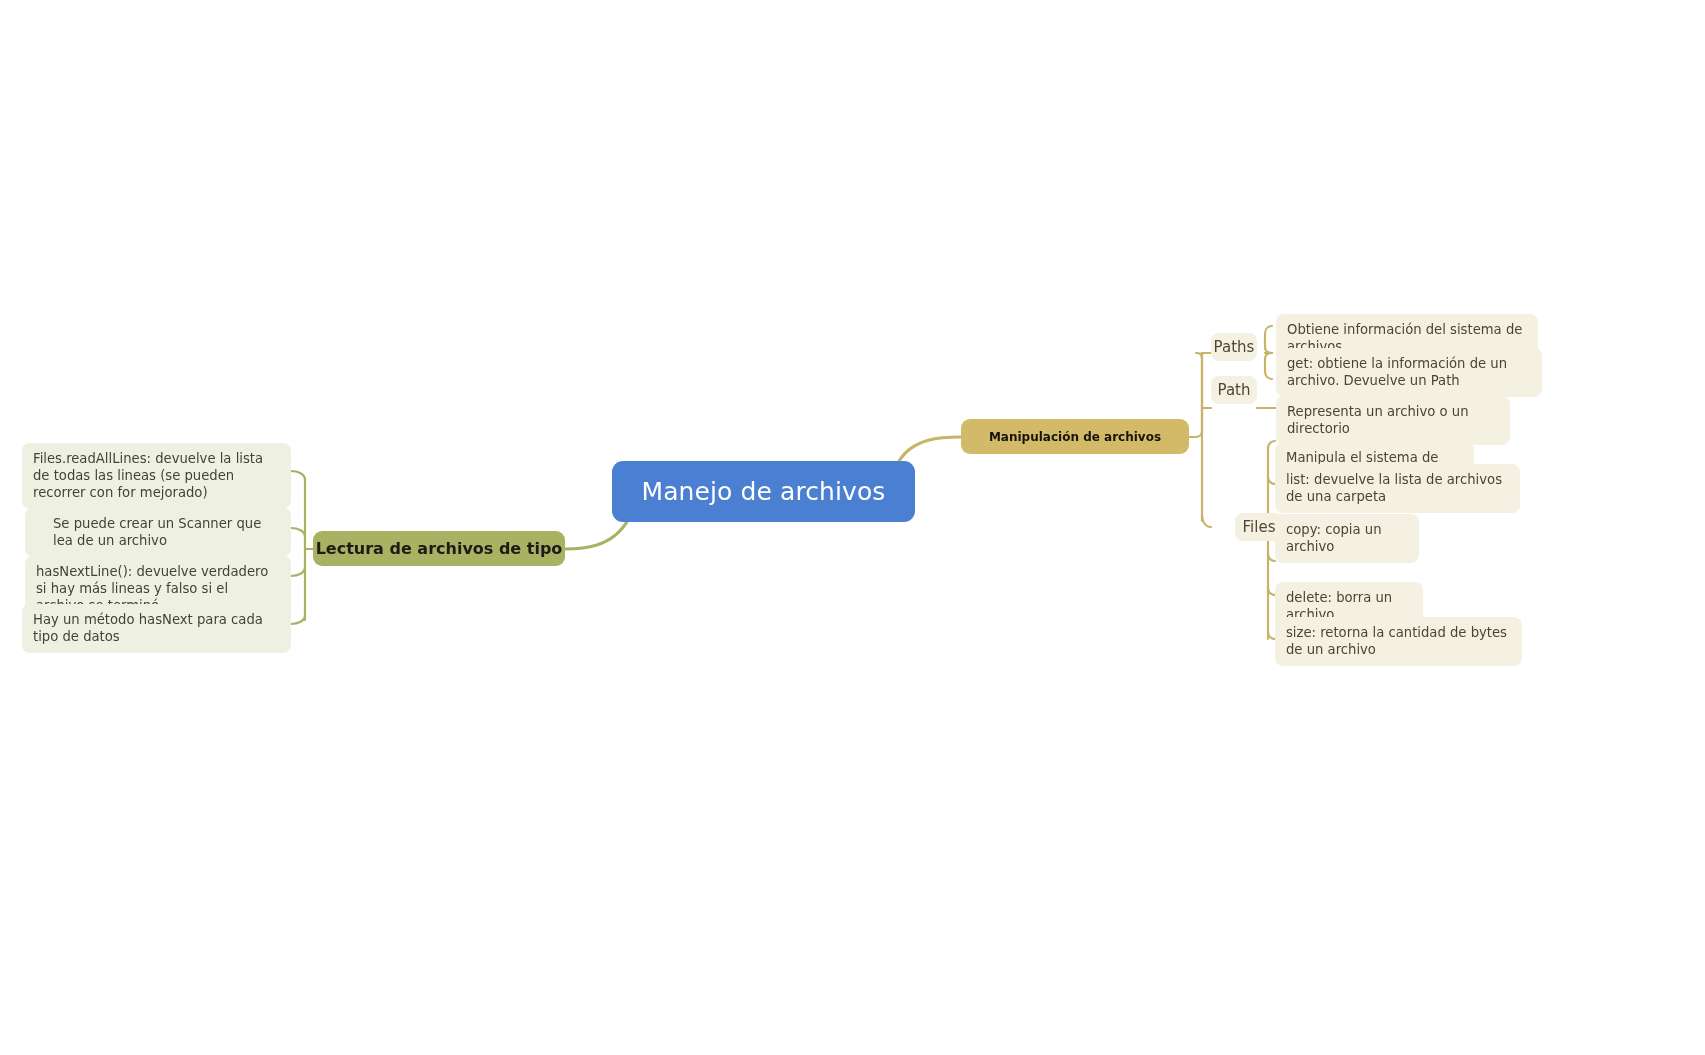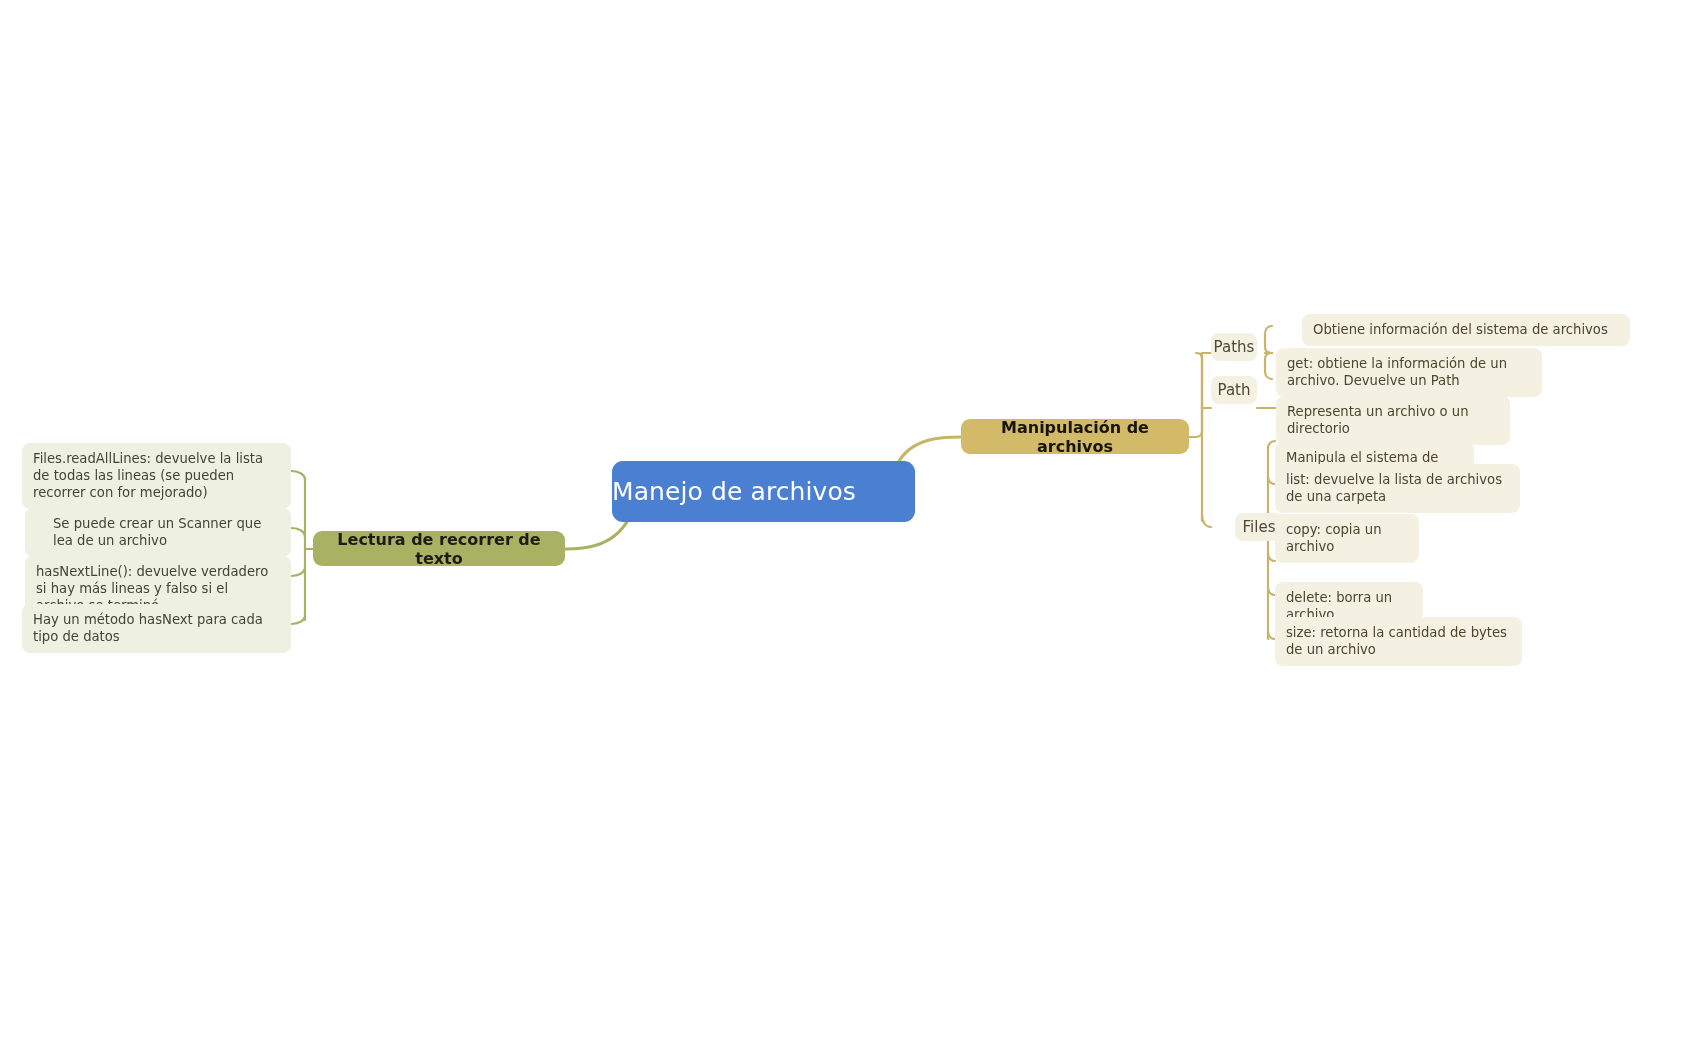--- a/index.html
+++ b/index.html
@@ -44,21 +44,21 @@
     width: 303px;
     height: 61px;
     background: #4a7fd2;
     border-radius: 11px;
     justify-content: center;
   }
   .root .node-text {
     color: #ffffff;
     font-size: 25px;
     font-family: "DejaVu Sans", sans-serif;
-    text-align: left;
+    text-align: center;
     letter-spacing: 0.1px;
   }
 
   
   .branch-left {
     left: 313px;
     top: 531px;
     width: 252px;
     height: 35px;
     background: #a9b263;
@@ -75,21 +75,21 @@
   .branch-right {
     left: 961px;
     top: 419px;
     width: 228px;
     height: 35px;
     background: #d2ba68;
     justify-content: center;
   }
   .branch-right .node-text {
     color: #181409;
-    font-size: 16px;
+    font-size: 12px;
     text-align: center;
     font-weight: 600;
   }
 
   
   .pill {
     background: #f4f1e3;
     border-radius: 8px;
     justify-content: center;
     height: 28px;
@@ -160,21 +160,21 @@
       <path stroke="#a9b263" stroke-width="2.2" d="M 291,576 C 298,576 305,573 305,567"></path>
       <path stroke="#a9b263" stroke-width="2.2" d="M 291,624 C 298,624 305,621 305,615"></path>
     </g>
   </svg>
 
   <div class="node root">
     <span class="node-text">Manejo de archivos</span>
   </div>
 
   <div class="node branch-left">
-    <span class="node-text">Lectura de recorrer de texto</span>
+    <span class="node-text">Lectura de archivos de tipo</span>
   </div>
 
   <div class="node branch-right">
     <span class="node-text">Manipulación de archivos</span>
   </div>
 
   <div class="node leaf leaf-green" style="left:22px; top:443px; width:269px;">
     <span class="node-text">Files.readAllLines: devuelve la lista de todas las lineas (se pueden recorrer con for mejorado)</span>
   </div>
 
@@ -195,21 +195,21 @@
   </div>
 
   <div class="node pill" style="left:1211px; top:376px; width:46px;">
     <span class="node-text">Path</span>
   </div>
 
   <div class="node pill" style="left:1211px; top:513px; width:48px;margin-left:24px;">
     <span class="node-text">Files</span>
   </div>
 
-  <div class="node leaf" style="left:1276px; top:314px; width:328px;margin-left:26px;">
+  <div class="node leaf" style="left:1276px; top:314px; width:262px;">
     <span class="node-text">Obtiene información del sistema de archivos</span>
   </div>
 
   <div class="node leaf" style="left:1276px; top:348px; width:266px;">
     <span class="node-text">get: obtiene la información de un archivo. Devuelve un Path</span>
   </div>
 
   <div class="node leaf" style="left:1276px; top:396px; width:234px;">
     <span class="node-text">Representa un archivo o un directorio</span>
   </div>

